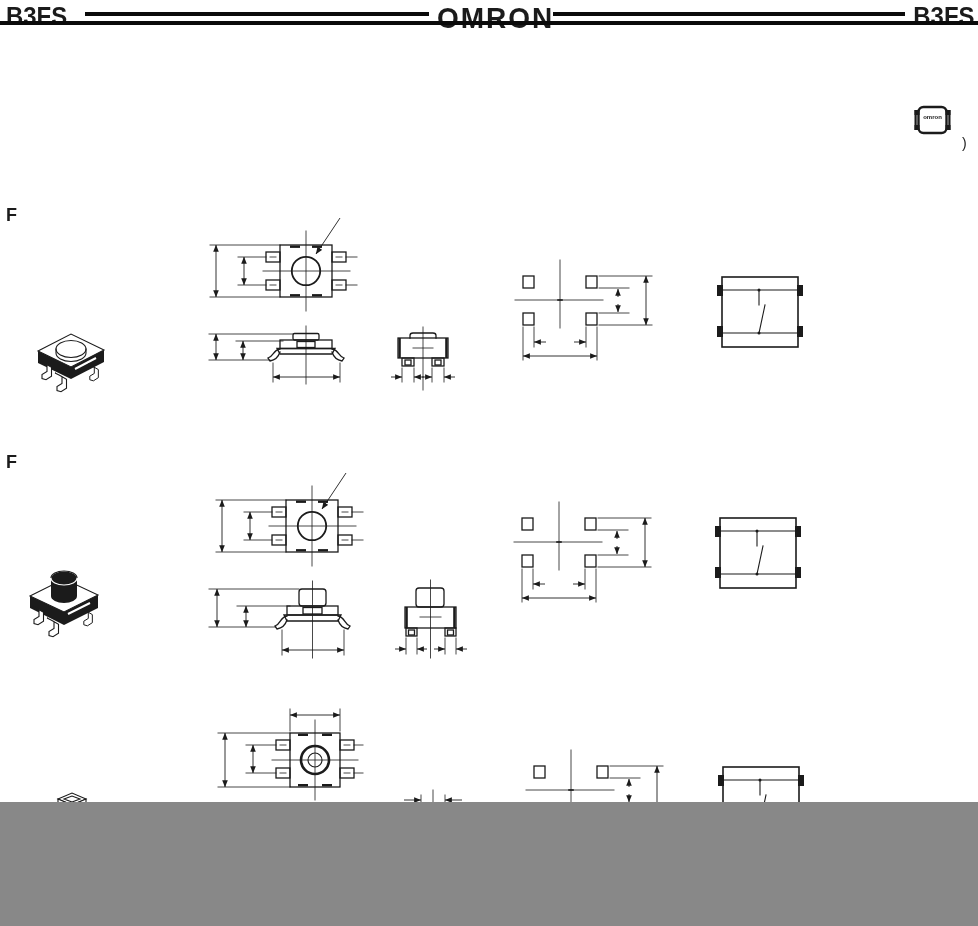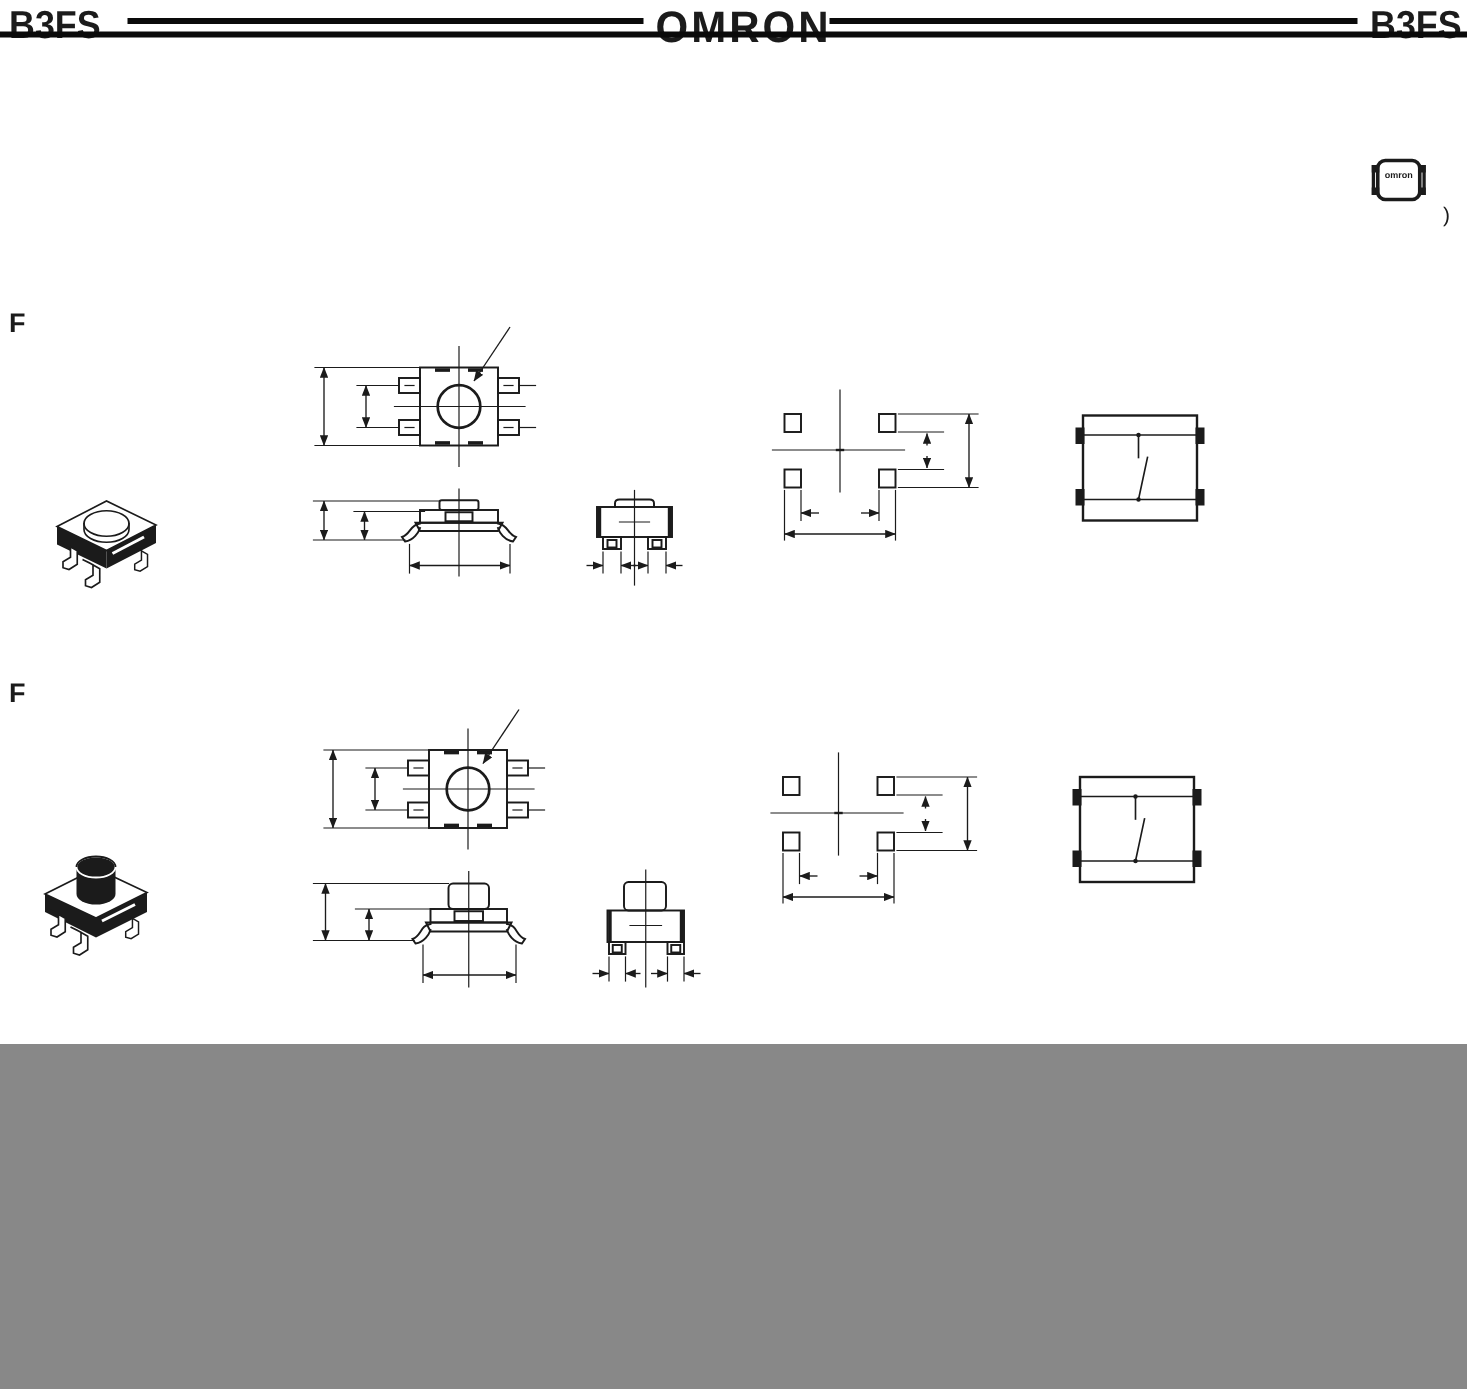--- a/index.html
+++ b/index.html
@@ -1,16 +1,16 @@
 <!DOCTYPE html>
 <html><head>
 <meta charset="utf-8">
 <style>
   html,body{margin:0;padding:0;background:#888;}
-  #page{position:relative;width:978px;height:696px;background:#ffffff;overflow:hidden;
+  #page{position:relative;width:978px;height:802px;background:#ffffff;overflow:hidden;
         font-family:"Liberation Sans",sans-serif;color:#1b1b1b;}
   .abs{position:absolute;}
   .rule{position:absolute;background:#0a0a0a;}
   .model{font-weight:bold;font-size:26px;letter-spacing:0px;transform:scaleX(.92);transform-origin:left top;line-height:1;}
   .brand{font-weight:900;font-size:28px;letter-spacing:2px;line-height:1;transform:scaleY(1.05);transform-origin:center top;}
   .seclabel{font-weight:bold;font-size:18px;line-height:1;}
   .paren{font-size:14px;line-height:1;}
   svg{display:block;}
   .s{stroke:#1b1b1b;fill:none;stroke-width:1.3;stroke-linecap:square;}
   .sT{stroke:#1b1b1b;fill:none;stroke-width:2.4;stroke-linecap:butt;}

